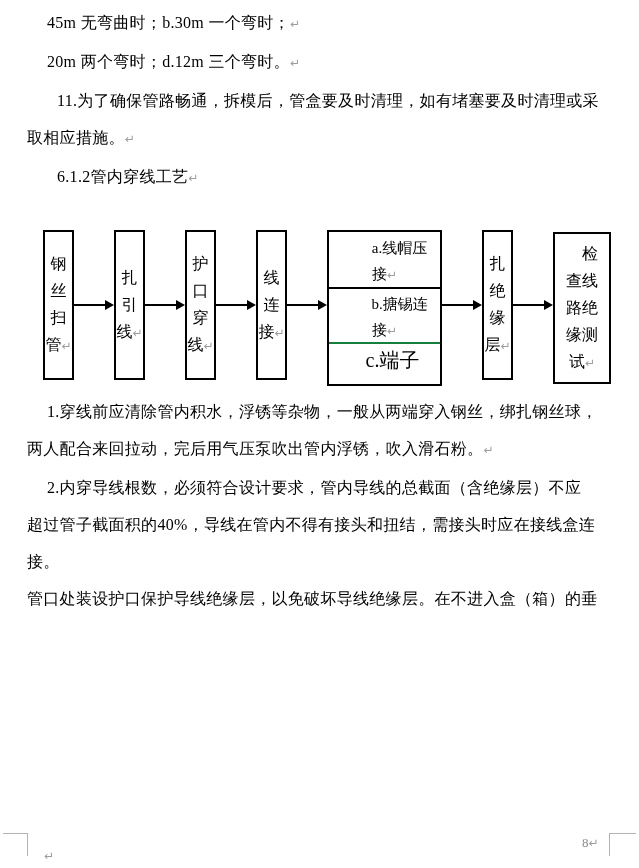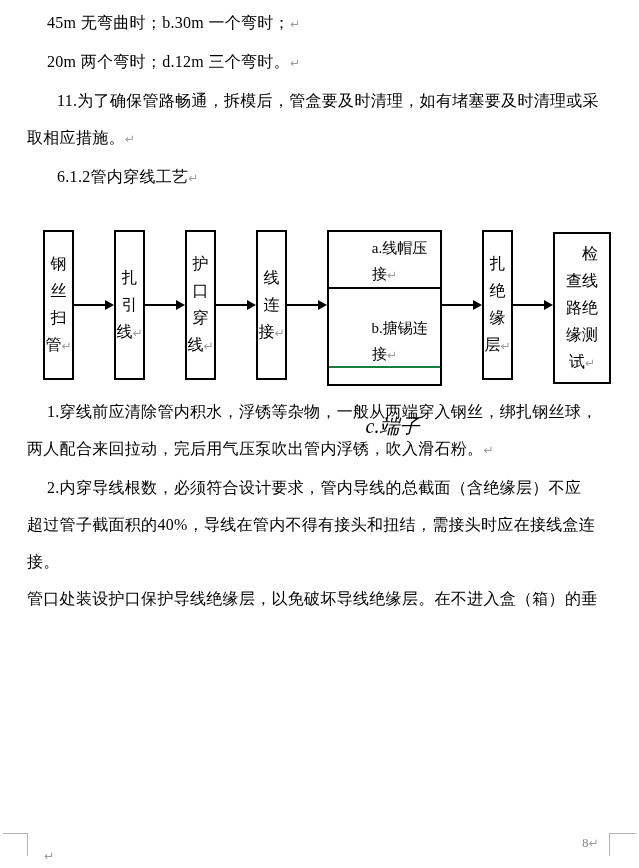--- a/index.html
+++ b/index.html
@@ -55,32 +55,31 @@
     white-space:pre;
     text-align:center;
     font-size:16px;
     line-height:27px;
   }
   .splitbox {
     width:115px; height:156px;
     flex-direction:column;
     align-items:stretch;
     justify-content:flex-start;
-    gap:24px;
   }
   .fsec {
     box-sizing:border-box;
     white-space:pre;
     text-align:center;
     font-size:15px;
     line-height:26px;
   }
   .fsec-a { height:57px; border-bottom:2px solid #000; padding-top:3px; text-indent:30px; }
   .fsec-b { height:55px; border-bottom:2px solid #15803d; padding-top:2px; text-indent:30px; }
-  .fsec-c { height:40px; font-size:20px; line-height:28px; padding-top:20px; text-indent:16px;font-style:italic; }
+  .fsec-c { height:40px; font-size:20px; line-height:28px; padding-top:2px; text-indent:16px; }
   .checkbox7 { width:58px; height:152px; margin-top:2px; }
   .vt7 {
     white-space:pre;
     text-align:center;
     font-size:16px;
     line-height:27px;
     text-indent:16px;
   }
   .farrow {
     flex:0 0 40px;

